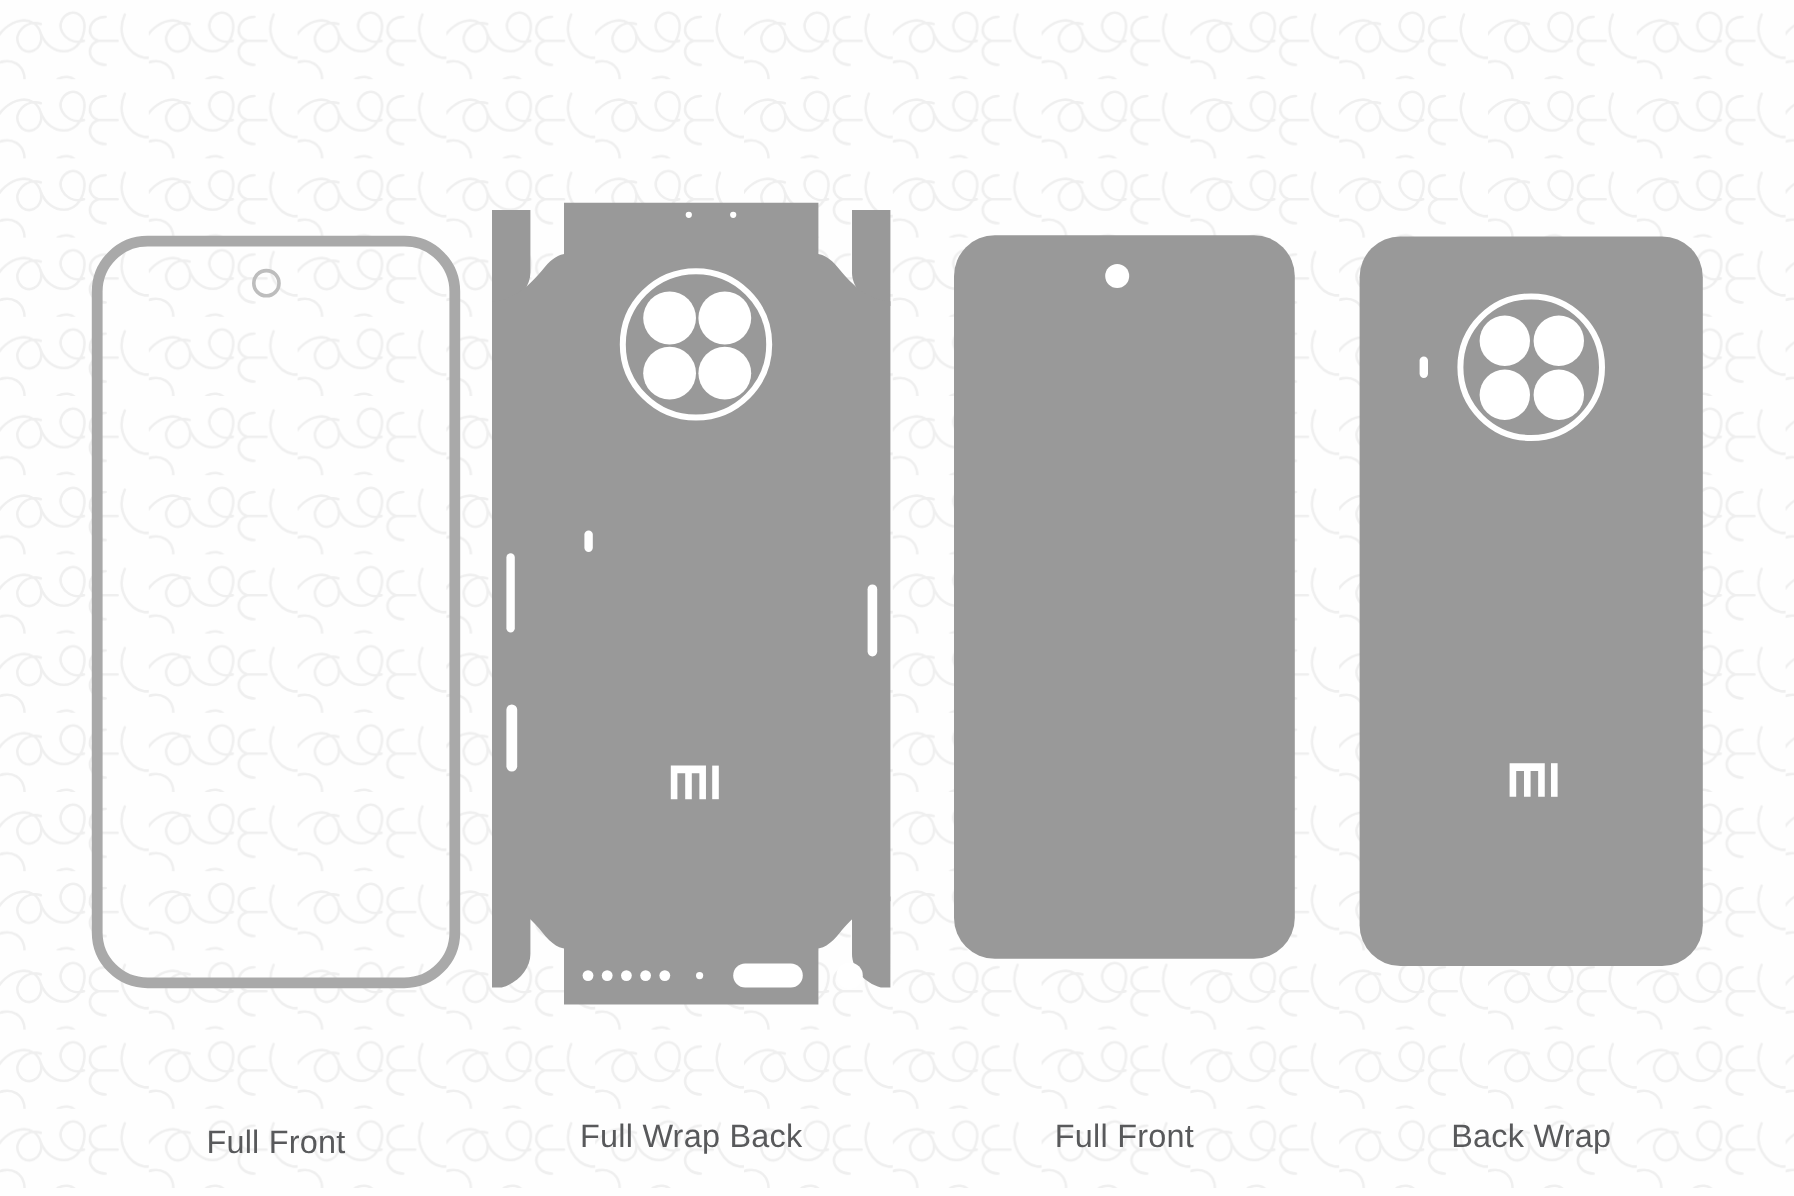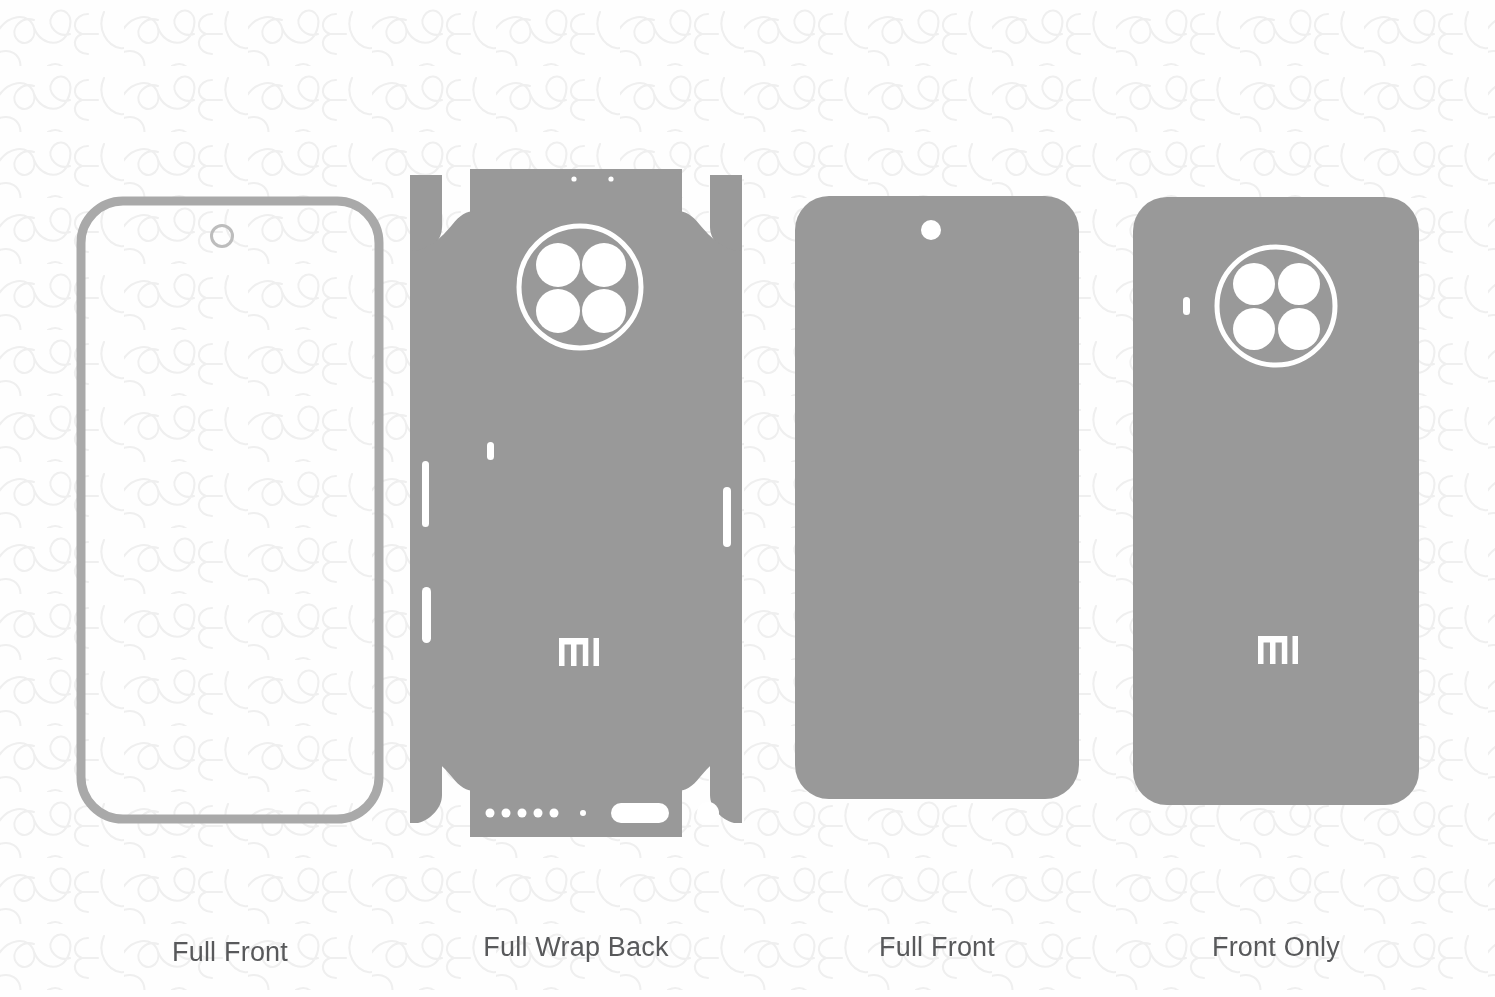--- a/index.html
+++ b/index.html
@@ -198,18 +198,18 @@
         </g>
 
         <g transform="translate(126,440)">
           <path d="M 0 0 L 0 28 L 5.5 28 L 5.5 6.4 L 12 6.4 L 12 28 L 17.5 28
                    L 17.5 6.4 L 23.8 6.4 L 23.8 28 L 29.3 28 L 29.3 0 Z" fill="#ffffff"></path>
           <rect x="34.5" y="0" width="5.5" height="28" fill="#ffffff"></rect>
         </g>
       </svg>
     </div>
     <div class="caption" style="left:1106px; top:890px; width:340px;">
-      <span class="caption-line">Front Only</span>
+      <span class="caption-line">Back Wrap</span>
       
     </div>
 
   </div>
 </div>
 
 </body></html>

